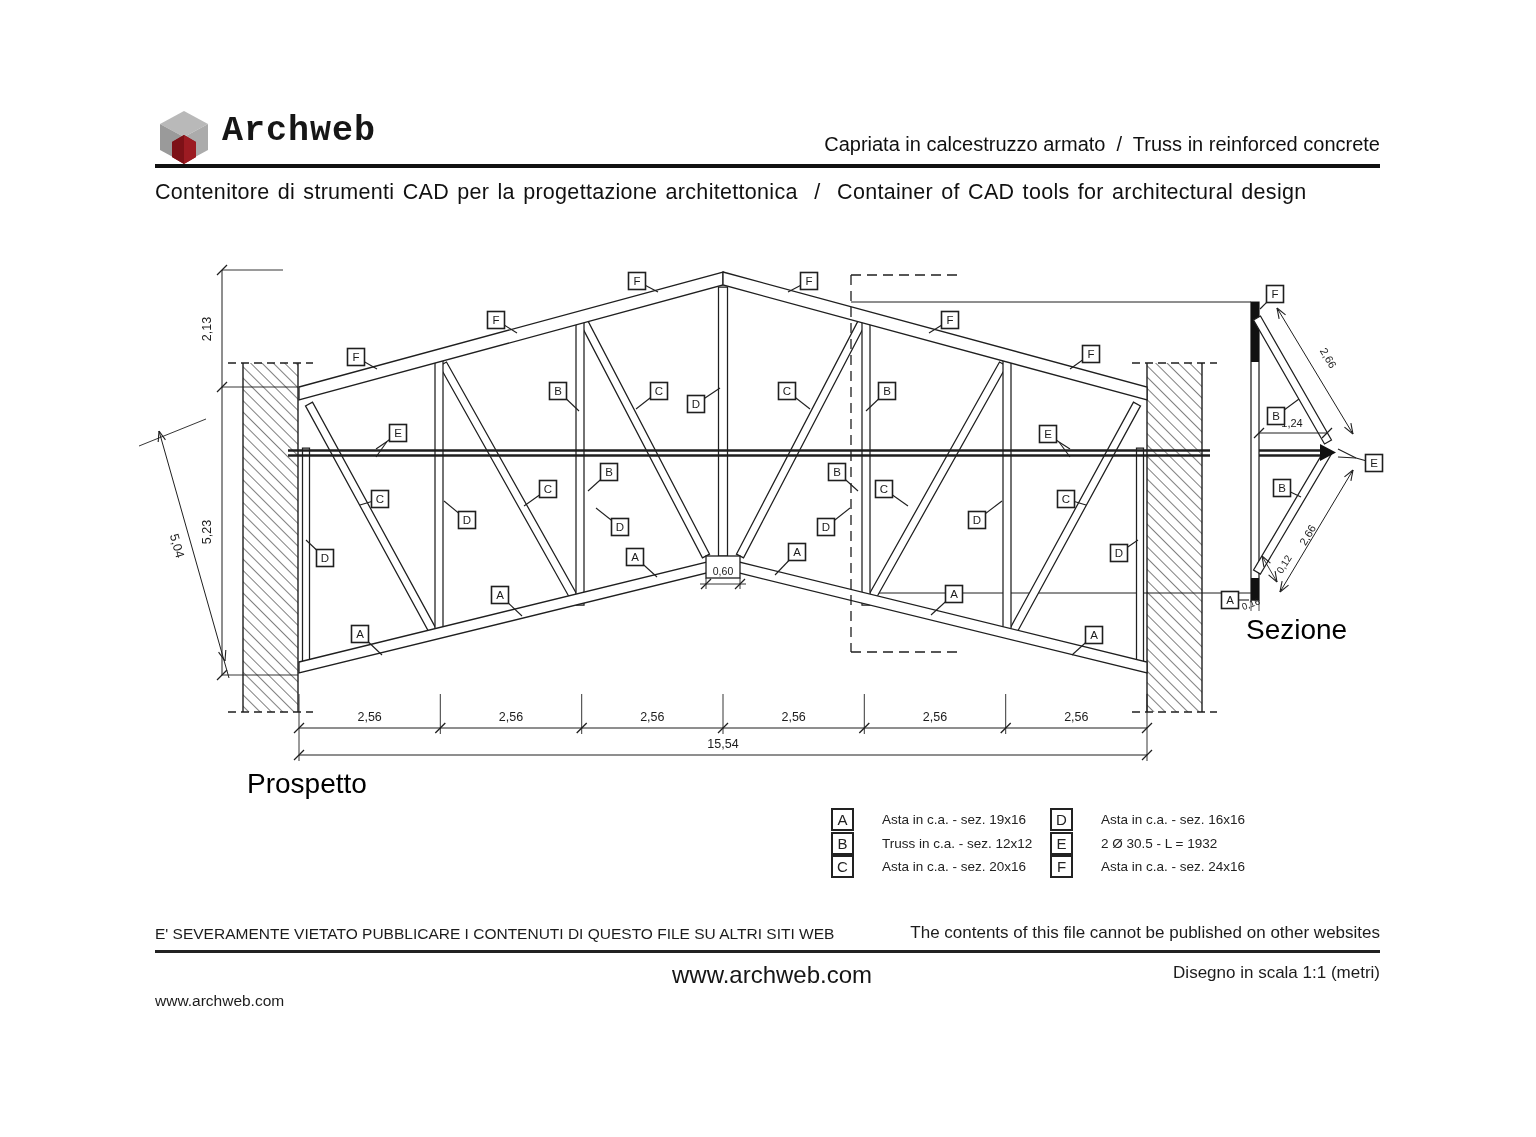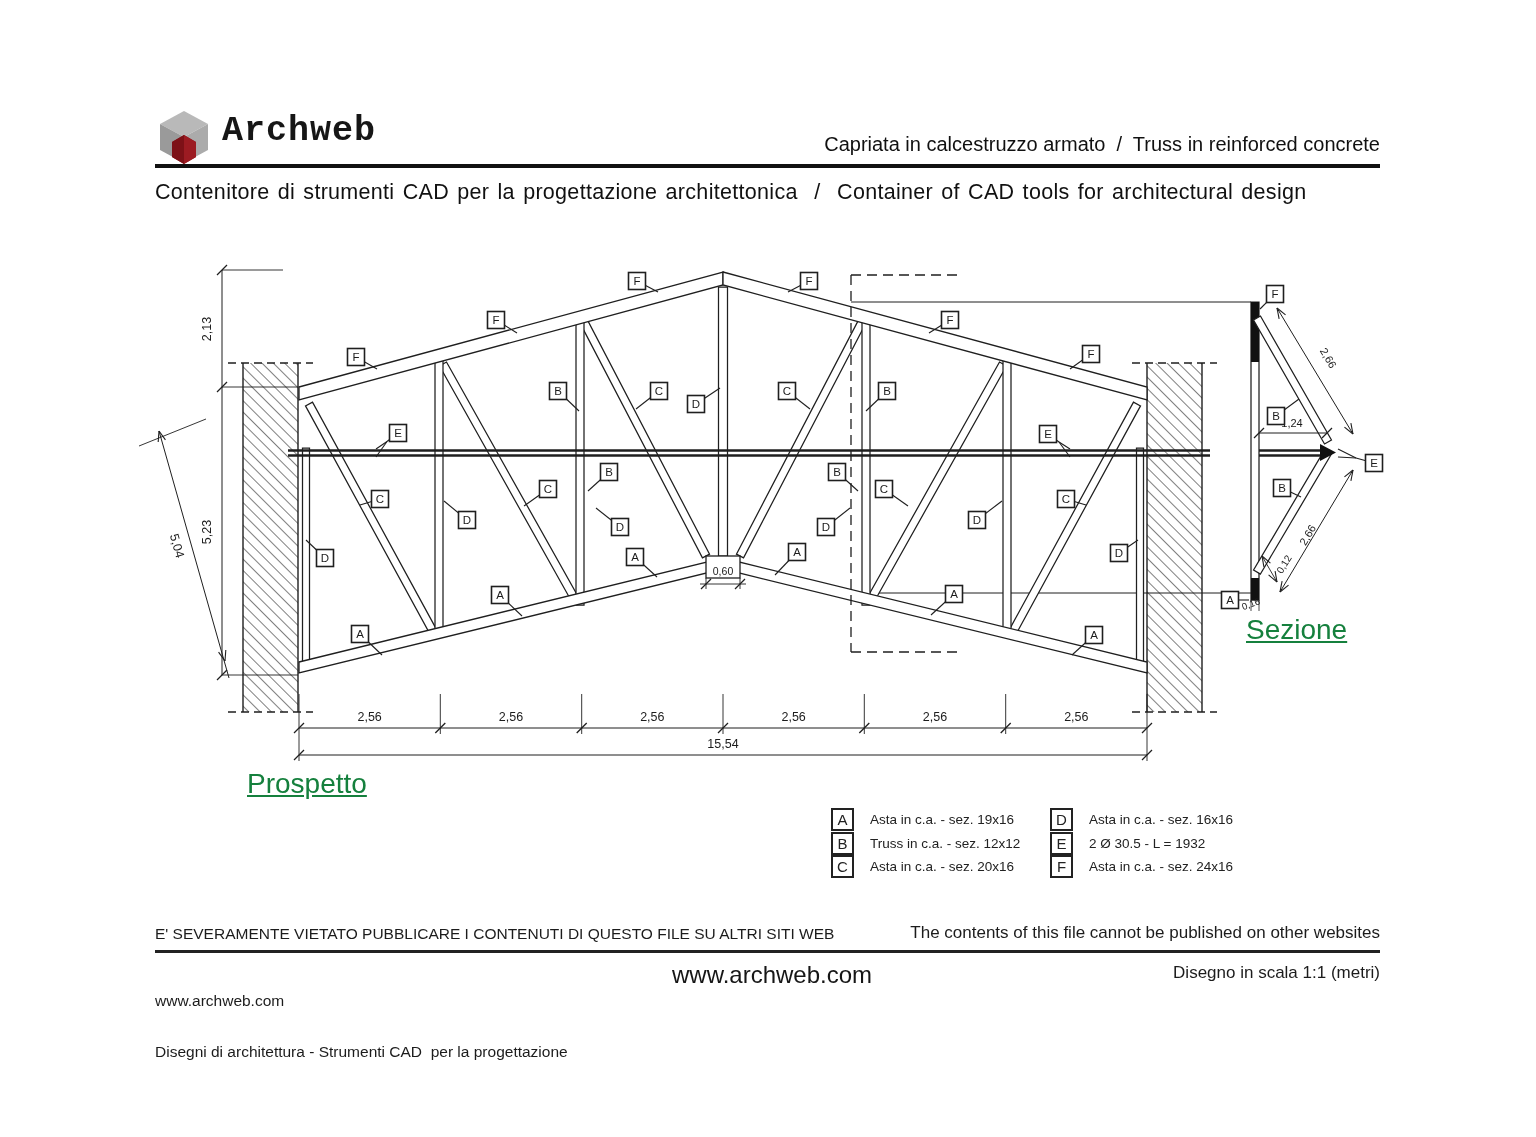--- a/index.html
+++ b/index.html
@@ -5,27 +5,27 @@
   html,body{margin:0;padding:0;background:#e8e8e8;}
   #page{position:relative;width:1536px;height:1137px;background:#ffffff;
         font-family:"Liberation Sans", sans-serif;color:#1a1a1a;overflow:hidden;}
   .abs{position:absolute;}
   
   #brand{left:222px;top:111px;font-size:35px;font-weight:600;letter-spacing:1px;color:#161616;font-family:Liberation Mono, monospace;}
   #hdr-title{right:156px;top:133px;font-size:20px;color:#111;white-space:pre;margin-left:24px;}
   #hdr-rule{left:155px;top:164px;width:1225px;height:4px;background:#111;}
   #hdr-sub{left:155px;top:180px;font-size:21.5px;color:#111;letter-spacing:.3px;word-spacing:2px;white-space:pre;text-align:center;}
   
-  .viewlabel{font-size:28px;color:#15803d;text-decoration:underline;}
+  .viewlabel{font-size:28px;color:#000000;}
   
   .legend-col{display:flex;flex-direction:column;}
   .legend-row{display:flex;align-items:center;height:23.5px;}
   .legend-box{width:19px;height:19px;border:2px solid #222;display:flex;align-items:center;justify-content:center;
               font-size:15px;color:#222;background:#fff;flex:0 0 auto;}
-  .legend-text{margin-left:16px;font-size:13.5px;color:#222;white-space:pre;}
+  .legend-text{margin-left:28px;font-size:13.5px;color:#222;white-space:pre;}
   
   #foot-rule{left:155px;top:950px;width:1225px;height:2.5px;background:#222;}
   #warn-it{left:155px;top:925px;font-size:15.5px;color:#1c1c1c;}
   #warn-en{right:156px;top:923px;font-size:17px;color:#1c1c1c;}
   #foot-block{left:155px;top:958px;font-size:15.5px;line-height:17px;color:#1c1c1c;white-space:pre;}
   #foot-center{left:672px;top:961px;font-size:24px;color:#161616;}
   #foot-scale{right:156px;top:963px;font-size:17px;color:#1c1c1c;margin-left:40px;}
   svg text{font-family:"Liberation Sans", sans-serif;fill:#1c1c1c;}
 </style>
 </head>
@@ -315,18 +315,17 @@
       <span class="legend-box">F</span>
       <span class="legend-text">Asta in c.a. - sez. 24x16</span>
     </div>
   </div>
 
   <div id="warn-it" class="abs">E' SEVERAMENTE VIETATO PUBBLICARE I CONTENUTI DI QUESTO FILE SU ALTRI SITI WEB</div>
   <div id="warn-en" class="abs">The contents of this file cannot be published on other websites</div>
   <div id="foot-rule" class="abs"></div>
   <div id="foot-block" class="abs">
     <div>www.archweb.com</div>
-    <div>Disegni di architettura - Strumenti CAD  per la progettazione</div>
     
   </div>
   <div id="foot-center" class="abs">www.archweb.com</div>
   <div id="foot-scale" class="abs">Disegno in scala 1:1 (metri)</div>
 </div>
 
 </body></html>

